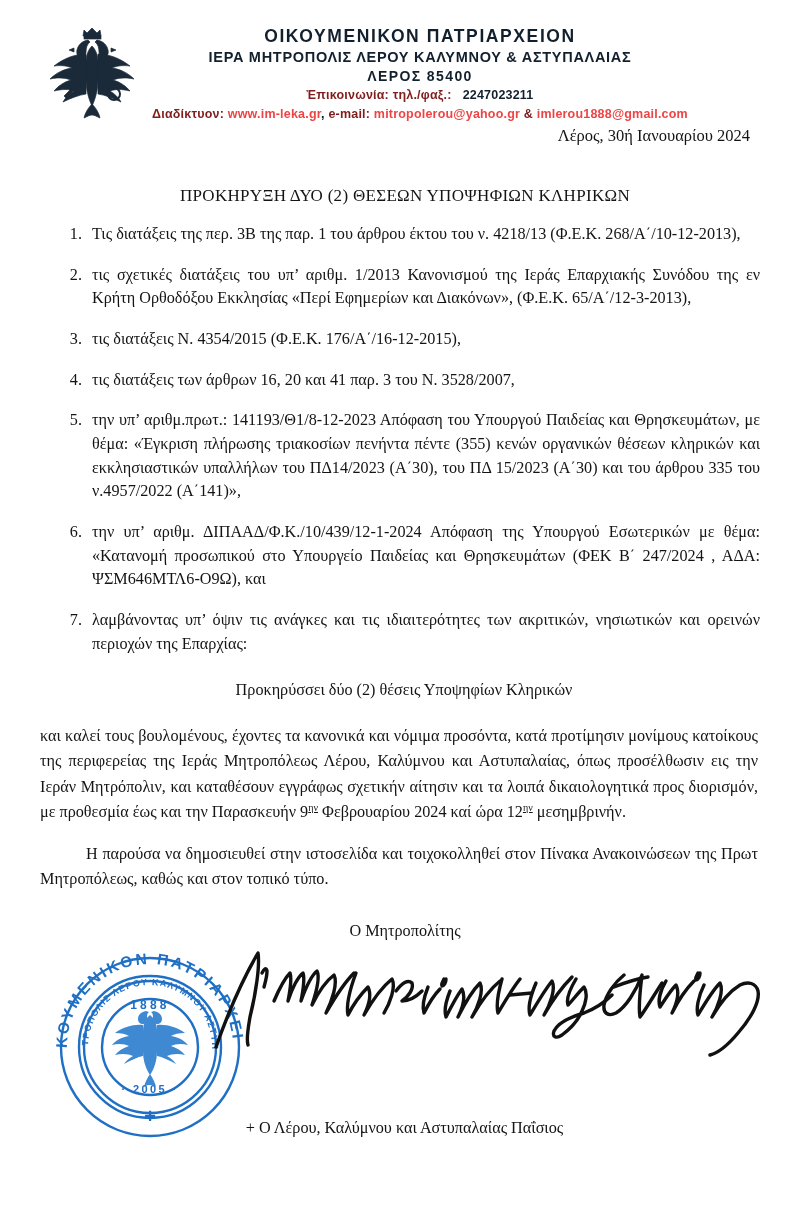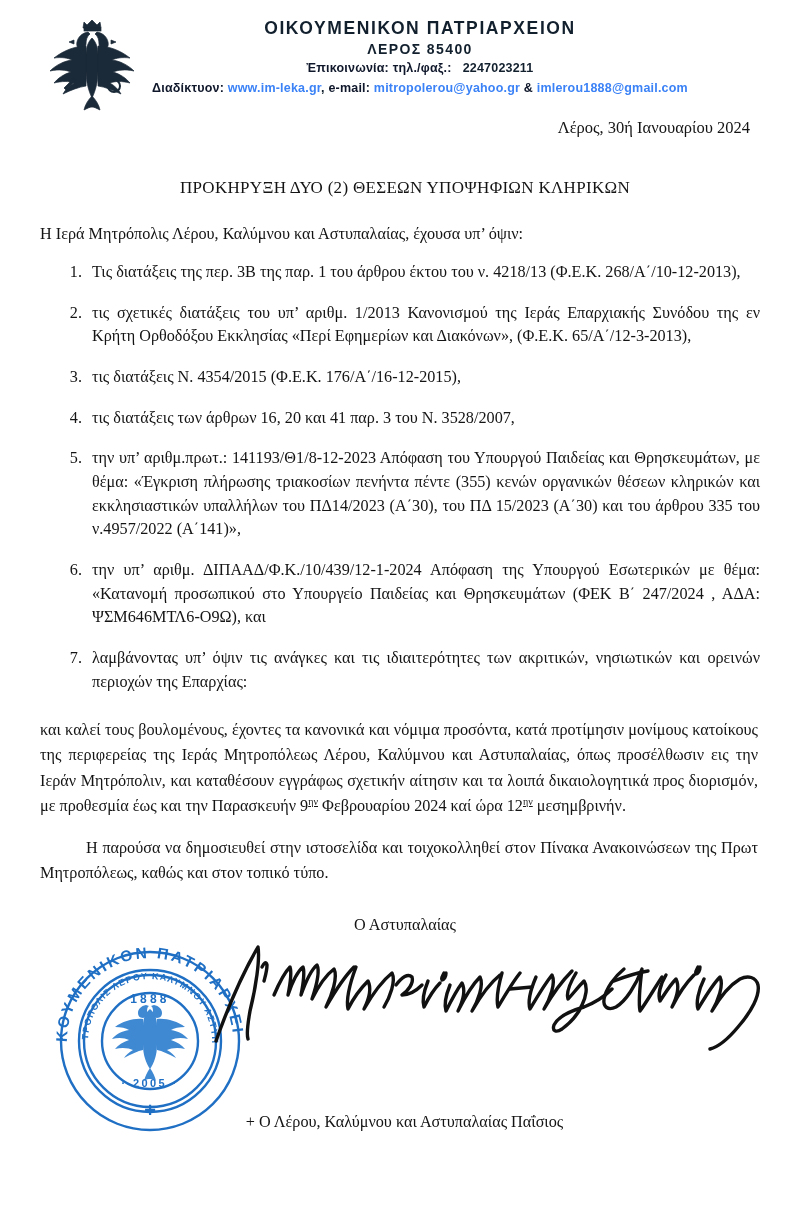--- a/index.html
+++ b/index.html
@@ -14,21 +14,21 @@
     font-family: "Liberation Serif", "DejaVu Serif", serif;
     color: #141414;
     overflow: hidden;
   }
 
   .page {
     position: relative;
     width: 800px;
     height: 962px;
     box-sizing: border-box;
-    padding: 0 32px;
+    padding: 8px 32px;
   }
 
   
   .letterhead {
     position: relative;
     padding-top: 18px;
     height: 100px;
   }
   .emblem {
     position: absolute;
@@ -69,24 +69,24 @@
   }
   .lh-5 {
     font-size: 12.5px;
     font-weight: 700;
     line-height: 1.5;
     margin-top: 1px;
     letter-spacing: 0.2px;
     padding-left: 0;
   }
   .link {
-    color: #3b82f6;
-    font-weight: 700;
-  }
-  .lh-label { color: #0f172a; }
+    color: #ef4444;
+    font-weight: 700;
+  }
+  .lh-label { color: #7f1d1d; }
 
   
   .protocol-row {
     margin-top: 36px;
     font-size: 16.5px;
     padding-left: 8px;
   }
   .date-row {
     text-align: right;
     font-size: 16.5px;
@@ -208,20 +208,21 @@
           <path d="M52 80 C48 84 45 89 44 94 C48 92 50 91 52 91 C54 91 56 92 60 94 C59 89 56 84 52 80 Z"></path>
 
           <path d="M36 64 L26 74 L24 72 L34 62 Z"></path>
           <circle cx="74" cy="70" r="6" fill="none" stroke-width="2"></circle>
         </g>
       </svg>
     </div>
 
     <div class="letterhead-text">
       <div class="lh-1">ΟΙΚΟΥΜΕΝΙΚΟΝ  ΠΑΤΡΙΑΡΧΕΙΟΝ</div>
+      <div class="lh-2">ΙΕΡΑ ΜΗΤΡΟΠΟΛΙΣ ΛΕΡΟΥ ΚΑΛΥΜΝΟΥ &amp; ΑΣΤΥΠΑΛΑΙΑΣ</div>
       <div class="lh-3">ΛΕΡΟΣ 85400</div>
       <div class="lh-4">
         <span class="lh-label">Ἐπικοινωνία: τηλ./φαξ.:</span>
         &nbsp;
         <span>2247023211</span>
       </div>
       <div class="lh-5">
         <span class="lh-label">Διαδίκτυον:</span>
         <span class="link">www.im-leka.gr</span><span>,</span>
         <span class="lh-label">e-mail:</span>
@@ -229,38 +230,38 @@
         <span class="lh-label">&amp;</span>
         <span class="link">imlerou1888@gmail.com</span>
       </div>
     </div>
   </div>
 
   <div class="date-row">Λέρος, 30ή Ιανουαρίου 2024</div>
 
   <div class="doc-title">ΠΡΟΚΗΡΥΞΗ ΔΥΟ (2) ΘΕΣΕΩΝ ΥΠΟΨΗΦΙΩΝ ΚΛΗΡΙΚΩΝ</div>
 
-  <div class="intro">Η Ιερά Μητρόπολις Λέρου, Καλύμνου και Αστυπαλαίας, έχουσα υπ’ όψιν:</div>
 
   <ol class="grounds">
     <li>Τις διατάξεις της περ. 3Β της παρ. 1 του άρθρου έκτου του ν. 4218/13 (Φ.Ε.Κ. 268/Α΄/10-12-2013),</li>
     <li>τις σχετικές διατάξεις του υπ’ αριθμ. 1/2013 Κανονισμού της Ιεράς Επαρχιακής Συνόδου της εν Κρήτη Ορθοδόξου Εκκλησίας «Περί Εφημερίων και Διακόνων», (Φ.Ε.Κ. 65/Α΄/12-3-2013),</li>
     <li>τις διατάξεις Ν. 4354/2015 (Φ.Ε.Κ. 176/Α΄/16-12-2015),</li>
     <li>τις διατάξεις των άρθρων 16, 20 και 41 παρ. 3 του Ν. 3528/2007,</li>
     <li>την υπ’ αριθμ.πρωτ.: 141193/Θ1/8-12-2023 Απόφαση του Υπουργού Παιδείας και Θρησκευμάτων, με θέμα: «Έγκριση πλήρωσης τριακοσίων πενήντα πέντε (355) κενών οργανικών θέσεων κληρικών και εκκλησιαστικών υπαλλήλων του ΠΔ14/2023 (Α΄30), του ΠΔ 15/2023 (Α΄30) και του άρθρου 335 του ν.4957/2022 (Α΄141)»,</li>
     <li>την υπ’ αριθμ. ΔΙΠΑΑΔ/Φ.Κ./10/439/12-1-2024 Απόφαση της Υπουργού Εσωτερικών με θέμα: «Κατανομή προσωπικού στο Υπουργείο Παιδείας και Θρησκευμάτων (ΦΕΚ Β΄ 247/2024 , ΑΔΑ: ΨΣΜ646ΜΤΛ6-Ο9Ω), και</li>
     <li>λαμβάνοντας υπ’ όψιν τις ανάγκες και τις ιδιαιτερότητες των ακριτικών, νησιωτικών και ορεινών περιοχών της Επαρχίας:</li>
   </ol>
 
+  <div class="declaration">Προκηρύσσει δύο (2) θέσεις Υποψηφίων Κληρικών</div>
 
   <div class="para"><span>και καλεί τους βουλομένους, έχοντες τα κανονικά και νόμιμα προσόντα, κατά προτίμησιν μονίμους κατοίκους της περιφερείας της Ιεράς Μητροπόλεως Λέρου, Καλύμνου και Αστυπαλαίας, όπως προσέλθωσιν εις την Ιεράν Μητρόπολιν, και καταθέσουν εγγράφως σχετικήν αίτησιν και τα λοιπά δικαιολογητικά προς διορισμόν, με προθεσμία έως και την Παρασκευήν 9</span><sup class="sup">ην</sup><span> Φεβρουαρίου 2024 καί ώρα 12</span><sup class="sup">ην</sup><span> μεσημβρινήν.</span></div>
 
   <div class="para indented">Η παρούσα να δημοσιευθεί στην ιστοσελίδα και τοιχοκολληθεί στον Πίνακα Ανακοινώσεων της Πρωτ Μητροπόλεως, καθώς και στον τοπικό τύπο.</div>
 
-  <div class="signer-title">Ο Αστυπαλαίας</div>
+  <div class="signer-title">Ο Μητροπολίτης</div>
 
   <div class="sig-zone">
 
     <div class="seal">
       <svg viewBox="0 0 200 200" width="200" height="200" aria-hidden="true">
         <defs>
           <path id="sealOuterTop" d="M 100,100 m -83,0 a 83,83 0 1 1 166,0" fill="none"></path>
           <path id="sealOuterBot" d="M 100,100 m 80,0 a 80,80 0 1 1 -160,0" fill="none"></path>
           <path id="sealInnerTop" d="M 100,100 m -62,0 a 62,62 0 1 1 124,0" fill="none"></path>
         </defs>

